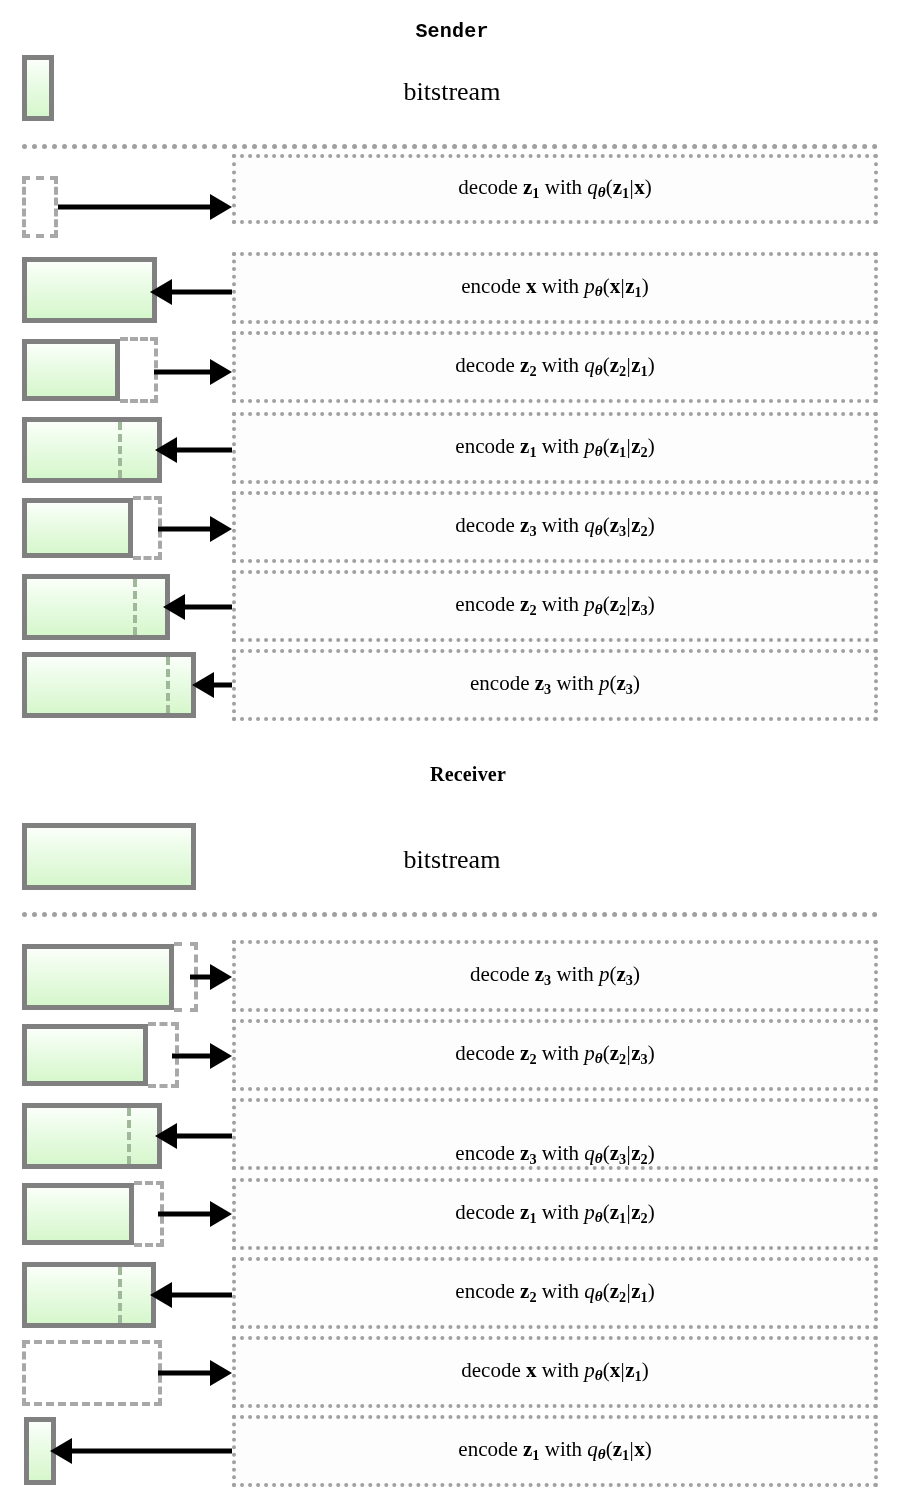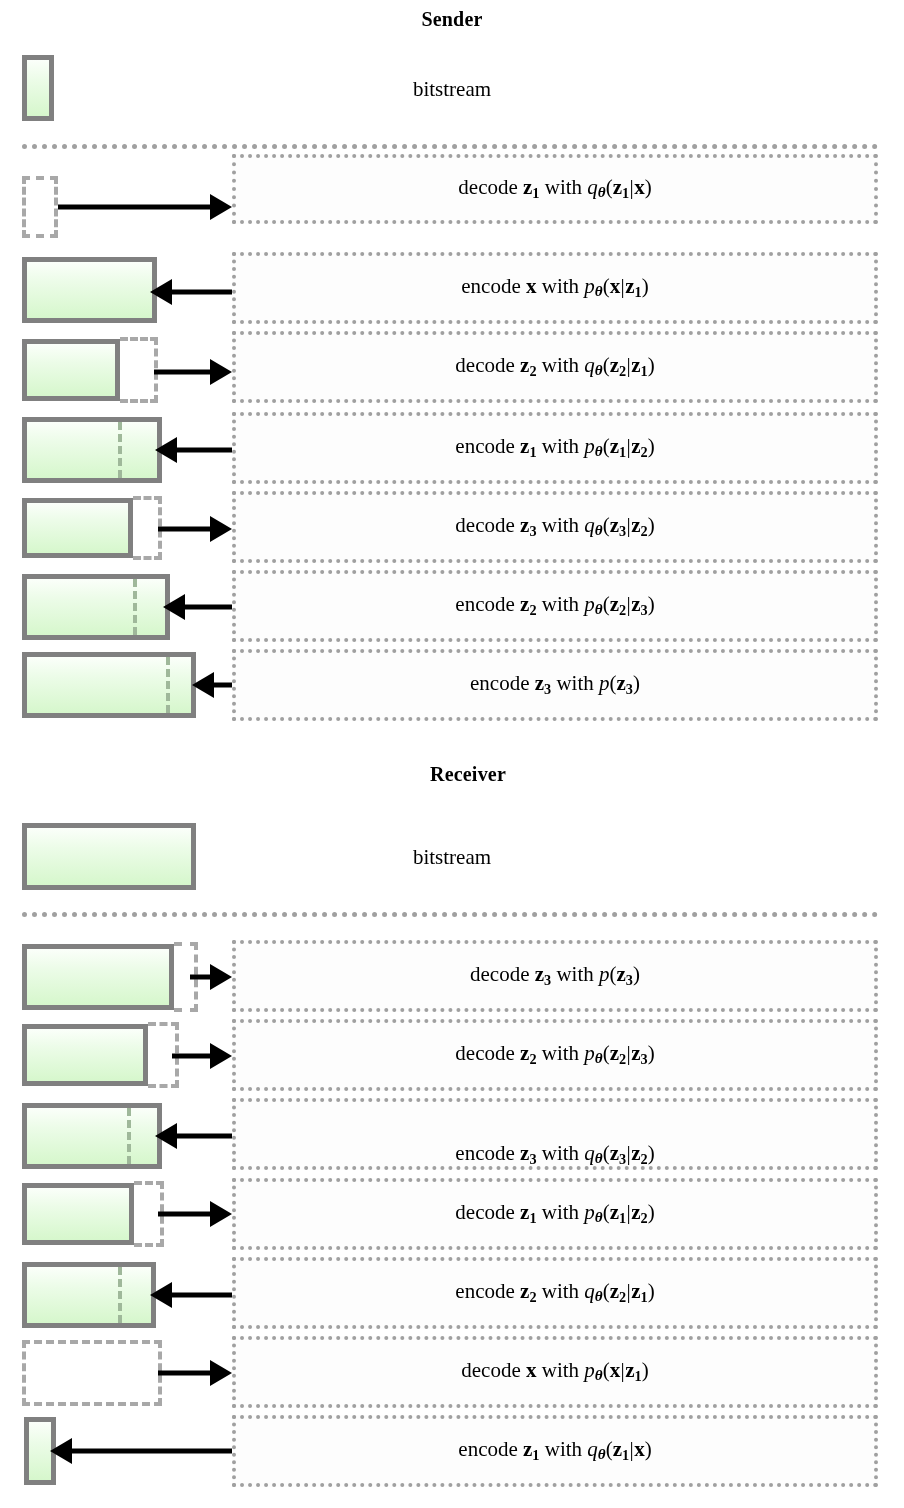--- a/index.html
+++ b/index.html
@@ -22,21 +22,21 @@
     text-align: center;
     font-family: "Liberation Serif", "DejaVu Serif", serif;
     font-weight: bold;
     font-size: 20px;
     letter-spacing: .2px;
   }
   .stream-label {
     position: absolute;
     left: 0; right: 0;
     text-align: center;
-    font-size: 21px;
+    font-size: 26px;
   }
 
   
   .hdivider {
     position: absolute;
     left: 22px;
     width: 856px;
     height: 5px;
     border-top: 5px dotted #a0a0a0;
   }
@@ -105,21 +105,21 @@
     transform: translateY(-50%);
     border-top: 13px solid transparent;
     border-bottom: 13px solid transparent;
   }
   .arrow.right .head { border-left: 22px solid #000; }
   .arrow.left  .head { border-right: 22px solid #000; }
 </style>
 </head>
 <body>
 
-<div class="section-title" style="top:8px;">Sender</div>
+<div class="section-title" style="top:20px;font-family:Liberation Mono, monospace;">Sender</div>
 
 <div class="bs" style="left:22px; top:55px; width:32px; height:66px;"></div>
 
 <div class="stream-label" style="top:77px;">bitstream</div>
 
 <div class="hdivider" style="top:144px;"></div>
 
 <div class="bs-ghost" style="left:22px; top:176px; width:36px; height:62px;"></div>
 <div class="arrow right" style="left:58px; top:207px; width:174px;">
   <div class="shaft" style="left:0; width:152px;"></div>

